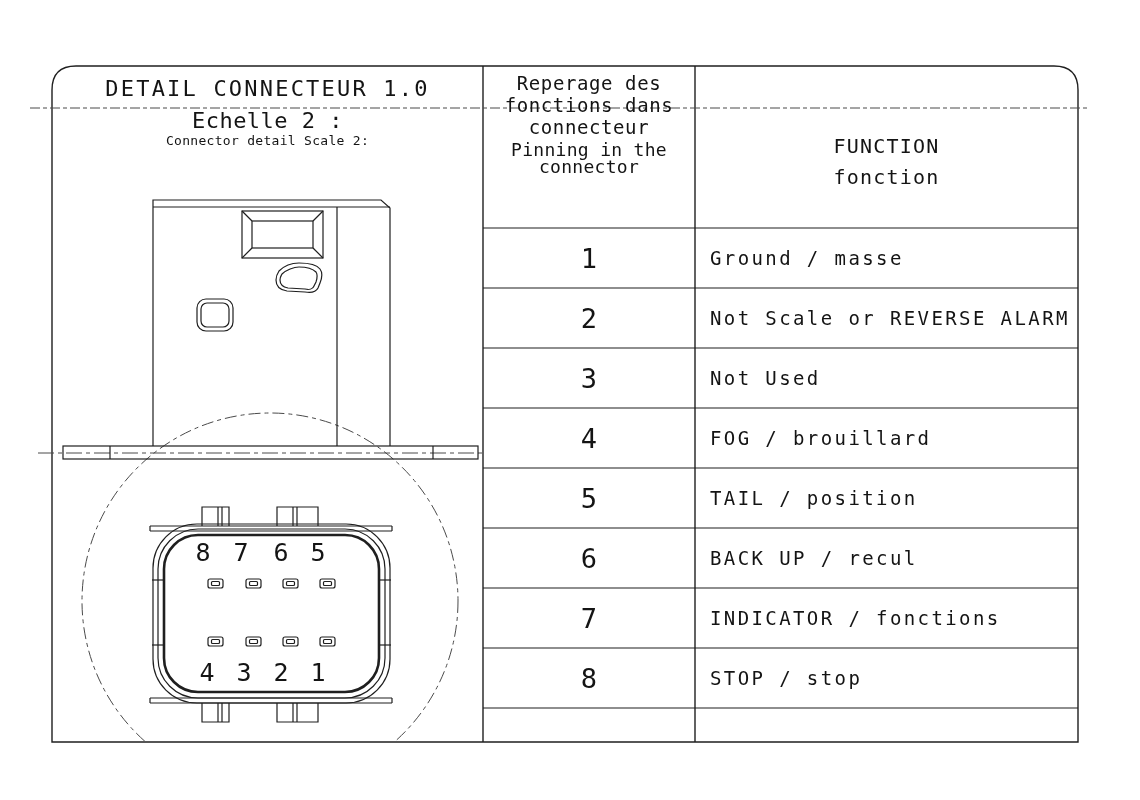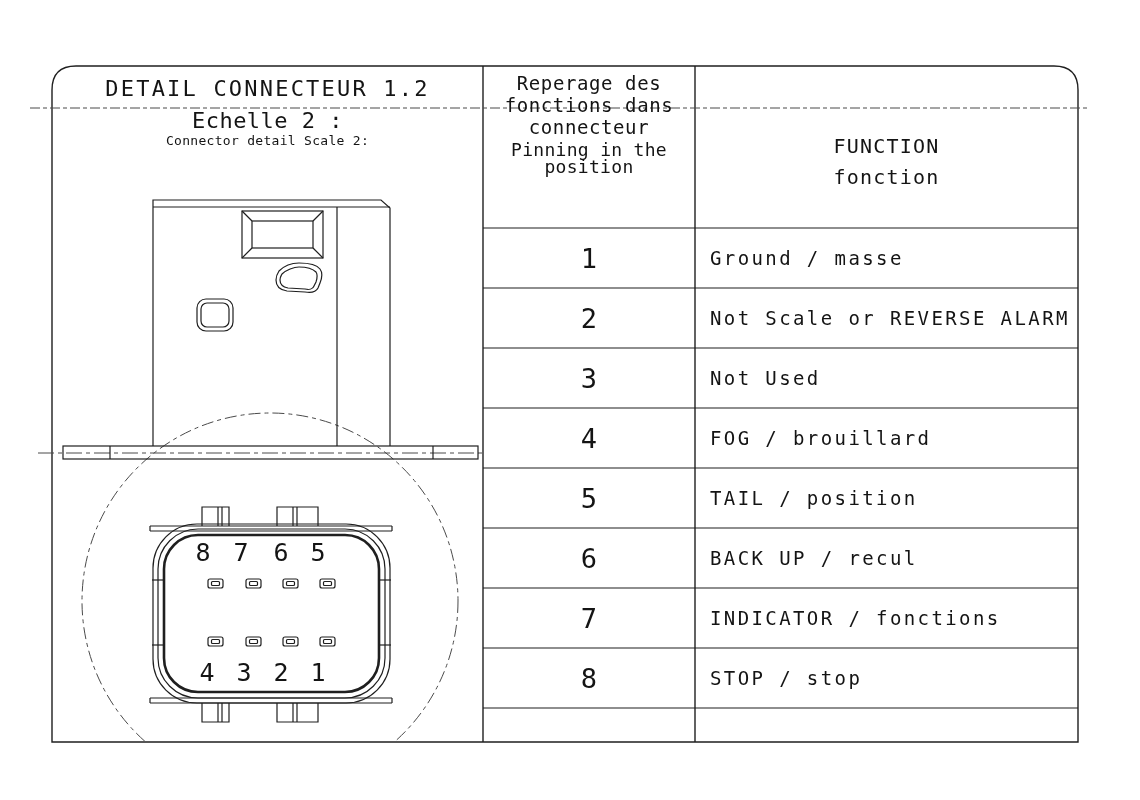--- a/index.html
+++ b/index.html
@@ -166,32 +166,32 @@
       <text class="pinlbl" x="241" y="561">7</text>
       <text class="pinlbl" x="281" y="561">6</text>
       <text class="pinlbl" x="318" y="561">5</text>
       <text class="pinlbl" x="207" y="681">4</text>
       <text class="pinlbl" x="244" y="681">3</text>
       <text class="pinlbl" x="281" y="681">2</text>
       <text class="pinlbl" x="318" y="681">1</text>
     </g>
   </svg>
 
-  <div class="txt title center">DETAIL CONNECTEUR 1.2</div>
+  <div class="txt title center">DETAIL CONNECTEUR 1.0</div>
   <div class="txt scale-fr center">Echelle 2 :</div>
   <div class="txt scale-en center">Connector detail Scale 2:</div>
 
   <div class="txt hdr-pin-fr center">
     <span class="hdr-line">Reperage des</span>
     <span class="hdr-line">fonctions dans</span>
     <span class="hdr-line">connecteur</span>
   </div>
   <div class="txt hdr-pin-en center">
     <span class="hdr-line">Pinning in the</span>
-    <span class="hdr-line">position</span>
+    <span class="hdr-line">connector</span>
   </div>
   <div class="txt hdr-func center">
     <span class="hdr-line">FUNCTION</span>
     <span class="hdr-line">fonction</span>
   </div>
 
   <div class="rows">
     <div class="row">
       <div class="cell-pin">1</div>
       <div class="cell-func">Ground / masse</div>

